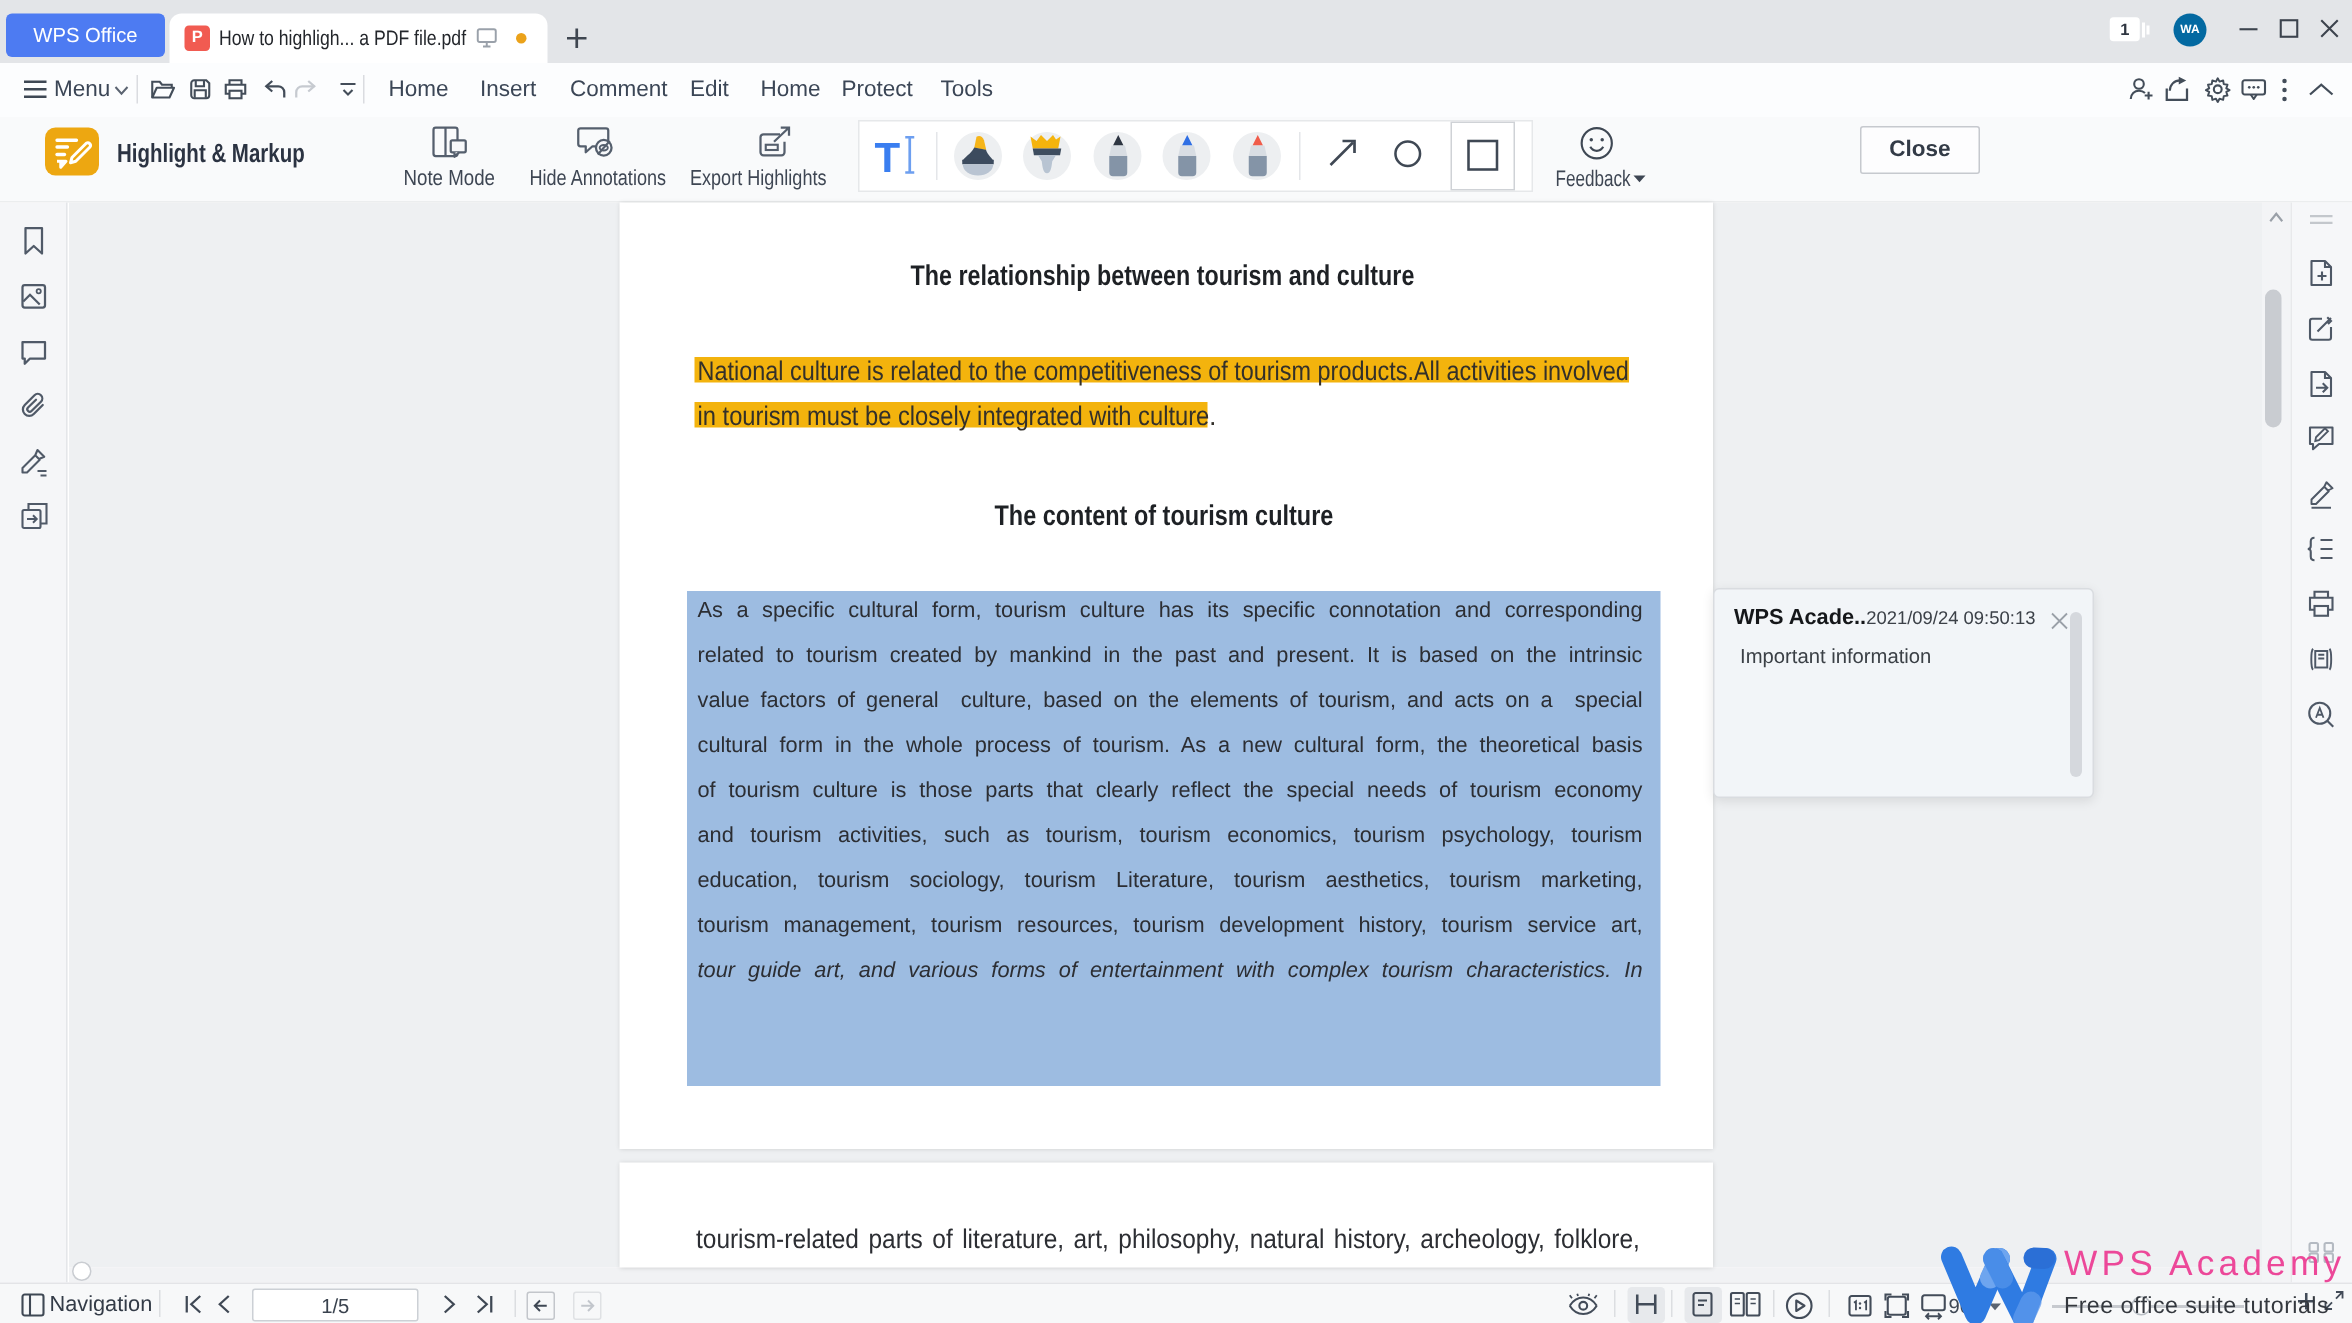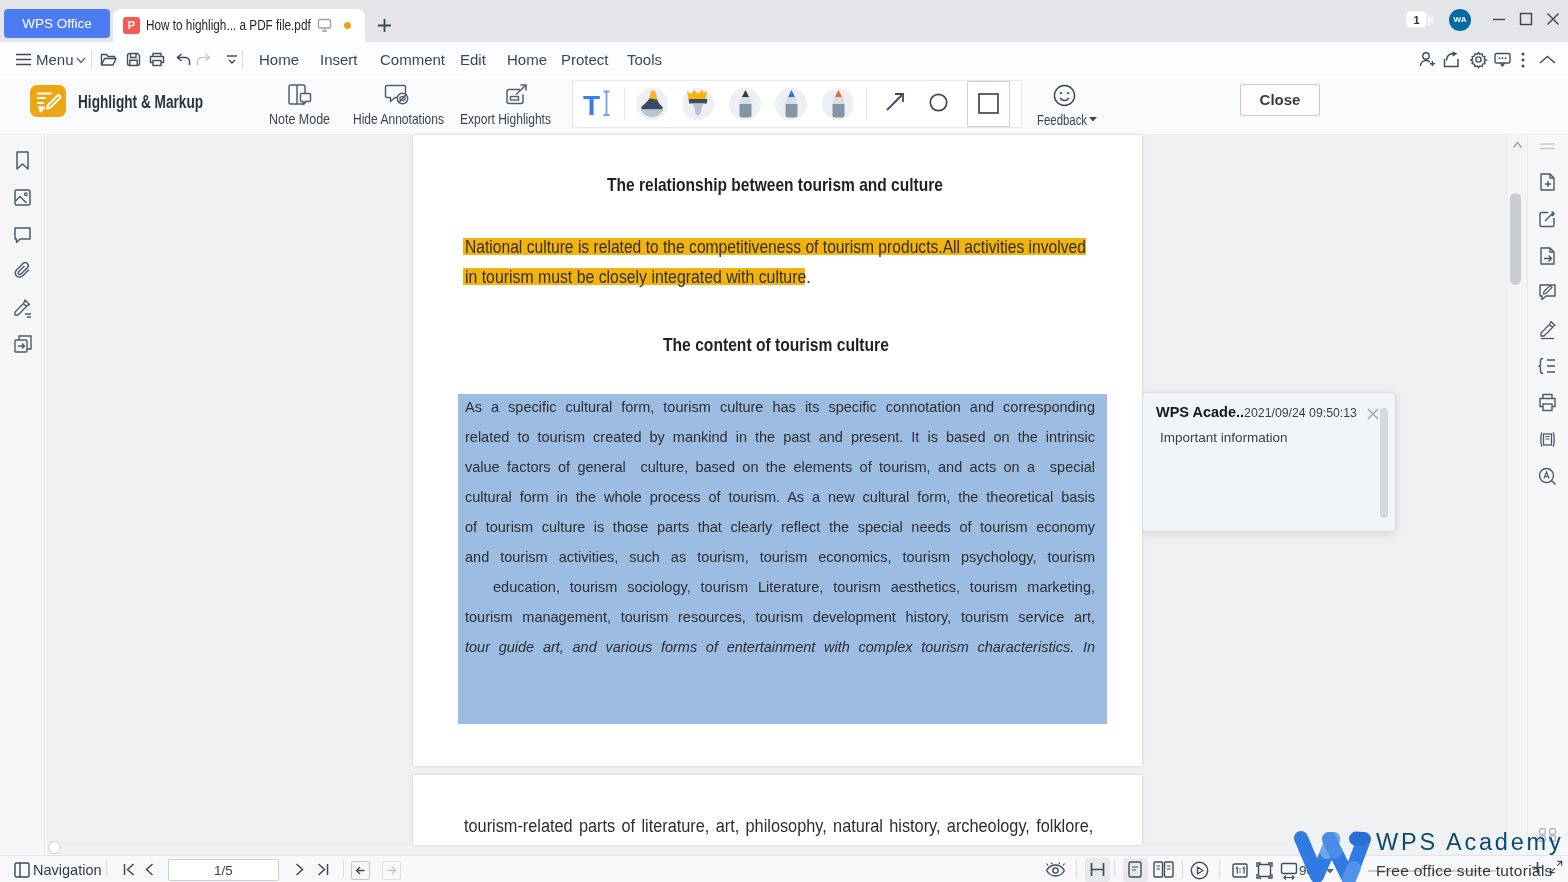--- a/index.html
+++ b/index.html
@@ -301,21 +301,21 @@
 <div class="abs" style="left:663px;top:330px;font-size:19px;font-weight:bold;color:#1e2125;line-height:30px;white-space:nowrap;transform:scaleX(0.823);transform-origin:0 50%;">The content of tourism culture</div>
 
 <div class="abs" style="left:457.5px;top:393.5px;width:649.5px;height:330px;background:#9dbce1;"></div>
 <div class="abs" id="bluetext" style="left:465px;top:391.5px;width:630px;font-size:14.5px;color:#2c2e33;line-height:30px;">
 <div style="text-align:justify;text-align-last:justify;">As a specific cultural form, tourism culture has its specific connotation and corresponding</div>
 <div style="text-align:justify;text-align-last:justify;">related to tourism created by mankind in the past and present. It is based on the intrinsic</div>
 <div style="text-align:justify;text-align-last:justify;">value factors of general&nbsp; culture, based on the elements of tourism, and acts on a&nbsp; special</div>
 <div style="text-align:justify;text-align-last:justify;">cultural form in the whole process of tourism. As a new cultural form, the theoretical basis</div>
 <div style="text-align:justify;text-align-last:justify;">of tourism culture is those parts that clearly reflect the special needs of tourism economy</div>
 <div style="text-align:justify;text-align-last:justify;">and tourism activities, such as tourism, tourism economics, tourism psychology, tourism</div>
-<div style="text-align:justify;text-align-last:justify;margin-left:28px;">education, tourism sociology, tourism Literature, tourism aesthetics, tourism marketing,</div>
+<div style="text-align:justify;text-align-last:justify;">education, tourism sociology, tourism Literature, tourism aesthetics, tourism marketing,</div>
 <div style="text-align:justify;text-align-last:justify;">tourism management, tourism resources, tourism development history, tourism service art,</div>
 <div style="text-align:justify;text-align-last:justify;font-style:italic;">tour guide art, and various forms of entertainment with complex tourism characteristics. In</div>
 </div>
 
 <div class="abs" style="left:464px;top:810.8px;font-size:18px;color:#2c2e33;line-height:30px;white-space:nowrap;transform:scaleX(0.905);transform-origin:0 50%;word-spacing:2px;">tourism-related parts of literature, art, philosophy, natural history, archeology, folklore,</div>
 
 <div class="abs" id="popup" style="left:1142px;top:392px;width:254px;height:140px;background:#f2f5f8;border:1px solid #d9dce0;border-radius:4px;box-shadow:0 2px 8px rgba(0,0,0,0.10);"></div>
 <div class="abs" style="left:1156px;top:404px;font-size:14.5px;font-weight:bold;color:#15171a;white-space:nowrap;">WPS Acade..<span style="font-weight:normal;font-size:12.3px;color:#3c4148;">2021/09/24 09:50:13</span></div>
 <svg class="abs" style="left:1367px;top:408px;" width="12" height="12" viewBox="0 0 12 12">
     <path d="M1 1 L11 11 M11 1 L1 11" stroke="#9aa0a8" stroke-width="1.2"></path>
@@ -418,14 +418,14 @@
 </svg>
 
 <svg class="abs" style="left:1294px;top:831px;width:78px;height:51px;" viewBox="0 0 78 51" preserveAspectRatio="none">
   <path d="M7 7 L23 45 L39 8" fill="none" stroke="#2f7be2" stroke-width="14" stroke-linejoin="round" stroke-linecap="round"></path>
   <path d="M39 8 L33 21" fill="none" stroke="#6ea5ef" stroke-width="14" stroke-linecap="round"></path>
   <path d="M35 8 L55 48 L70 8" fill="none" stroke="#2f7be2" stroke-width="14" stroke-linejoin="round" stroke-linecap="round"></path>
   <path d="M55 48 L60 37" fill="none" stroke="#5f9aec" stroke-width="14" stroke-linecap="round" opacity="0.75"></path>
   <path d="M62 7.6 L69 8" fill="none" stroke="#2b6fd6" stroke-width="14" stroke-linecap="round"></path>
   <path d="M35 8 L41 21" fill="none" stroke="#6ba3ef" stroke-width="14" stroke-linecap="round" opacity="0.45"></path>
 </svg>
-<div class="abs" style="left:1376px;top:831px;font-size:23.5px;line-height:23px;color:#0c4a6e;letter-spacing:2.8px;white-space:nowrap;">WPS Academy</div>
+<div class="abs" style="left:1376px;top:831px;font-size:23.5px;line-height:23px;color:#ec4899;letter-spacing:2.8px;white-space:nowrap;">WPS Academy</div>
 <div class="abs" style="left:1376px;top:863px;font-size:15.5px;line-height:15px;color:#34383e;letter-spacing:0.3px;white-space:nowrap;">Free office suite tutorials</div>
 
 </body></html>

